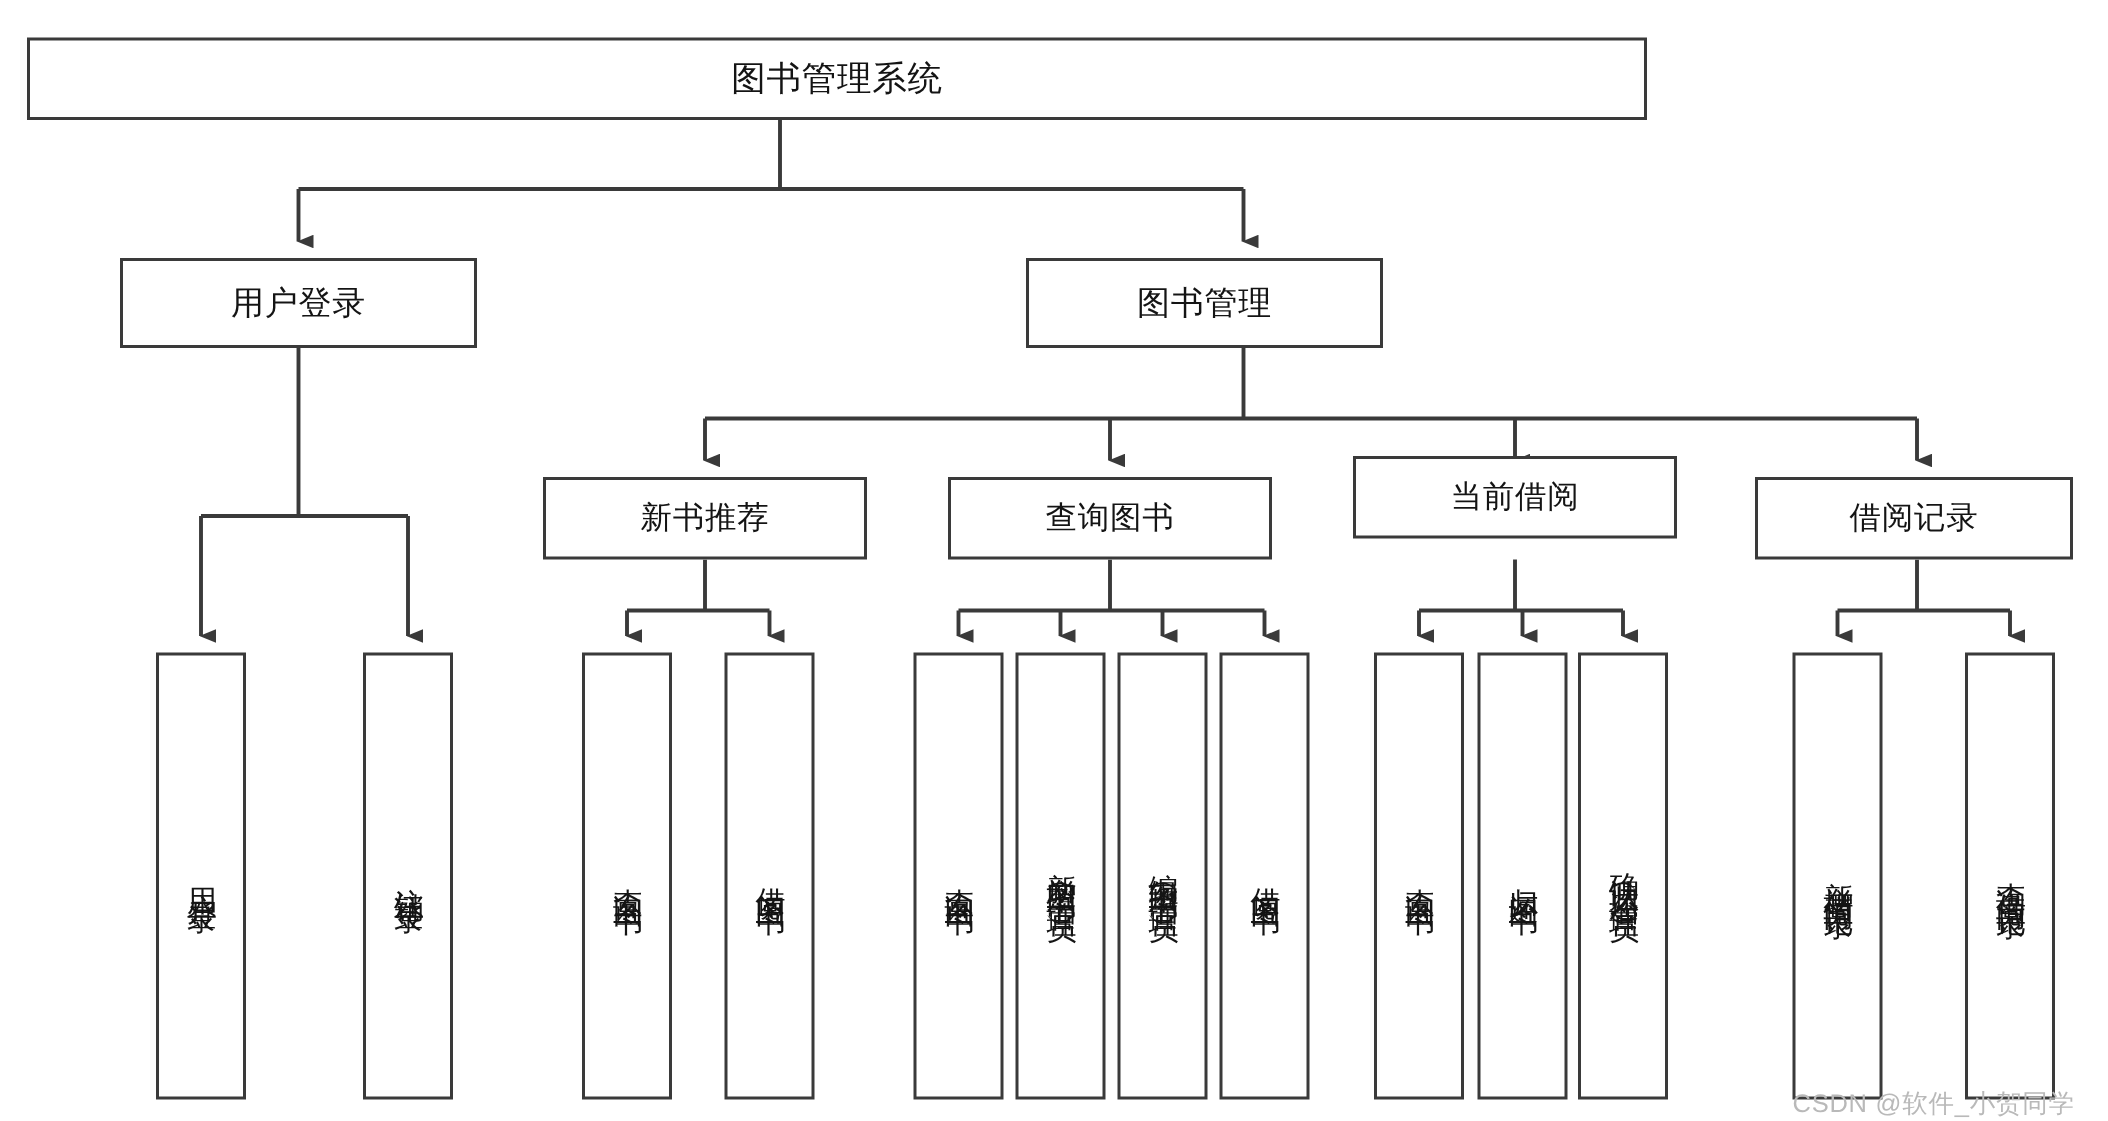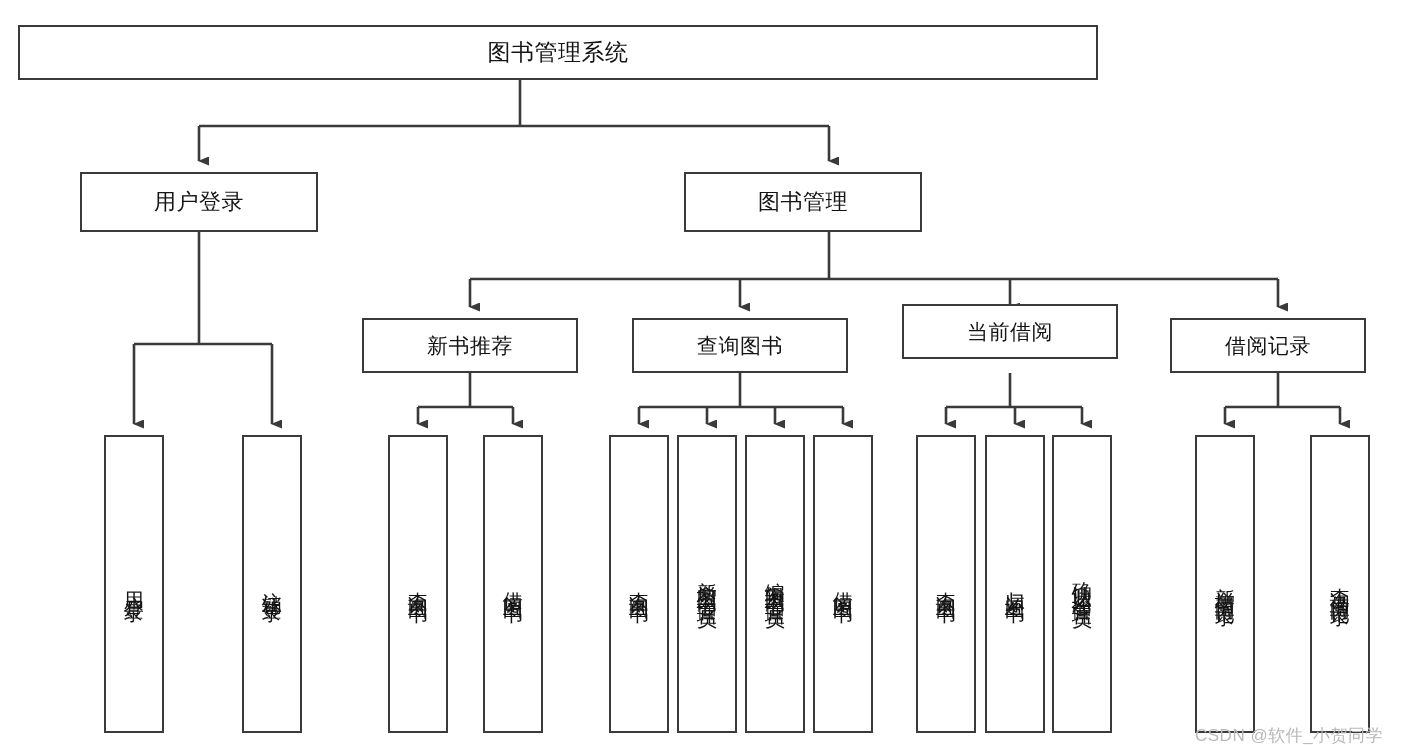--- a/index.html
+++ b/index.html
@@ -118,21 +118,21 @@
       </div>
       <div class="node level2" style="left: 362px; top: 318px; width: 216px; height: 55px; text-align: center;">
         <span class="label">新书推荐</span>
       </div>
       <div class="node level2" style="left: 632px; top: 318px; width: 216px; height: 55px;">
         <span class="label">查询图书</span>
       </div>
       <div class="node level2" style="left: 902px; top: 304px; width: 216px; height: 55px;">
         <span class="label">当前借阅</span>
       </div>
-      <div class="node level2" style="left: 1170px; top: 318px; width: 196px; height: 55px;">
+      <div class="node level2" style="left: 1170px; top: 318px; width: 212px; height: 55px;">
         <span class="label">借阅记录</span>
       </div>
       <div class="node level3 vertical" style="left: 104px; top: 435px; width: 60px; height: 298px;">
         <span class="label">用户登录</span>
       </div>
       <div class="node level3 vertical" style="left: 242px; top: 435px; width: 60px; height: 298px;">
         <span class="label">注销登录</span>
       </div>
       <div class="node level3 vertical" style="left: 388px; top: 435px; width: 60px; height: 298px;">
         <span class="label">查询图书</span>

